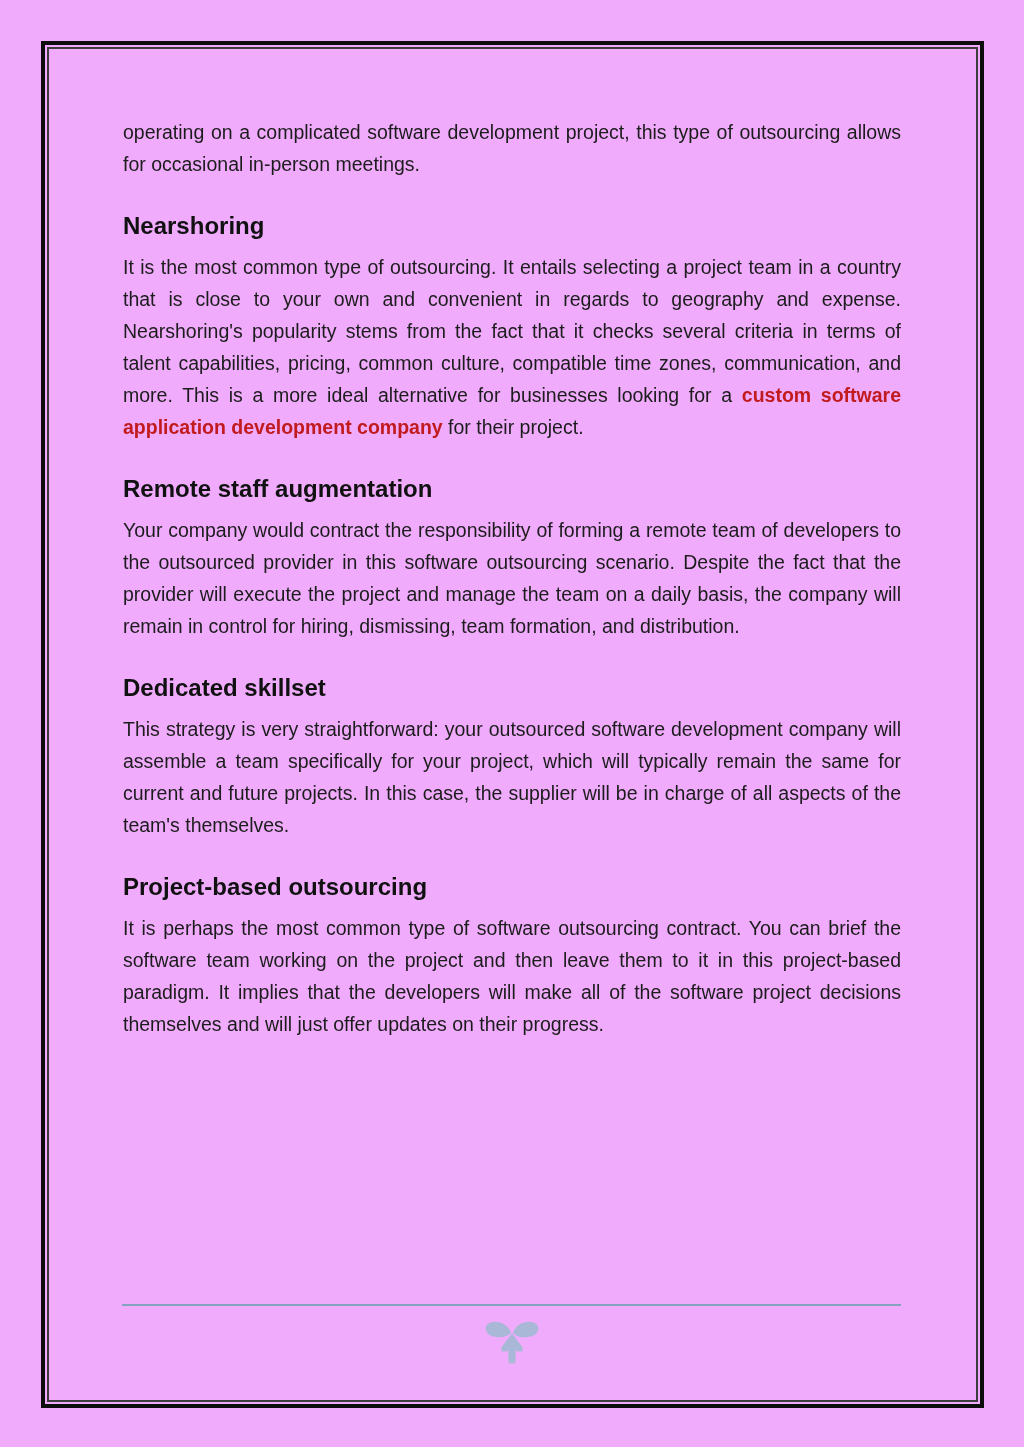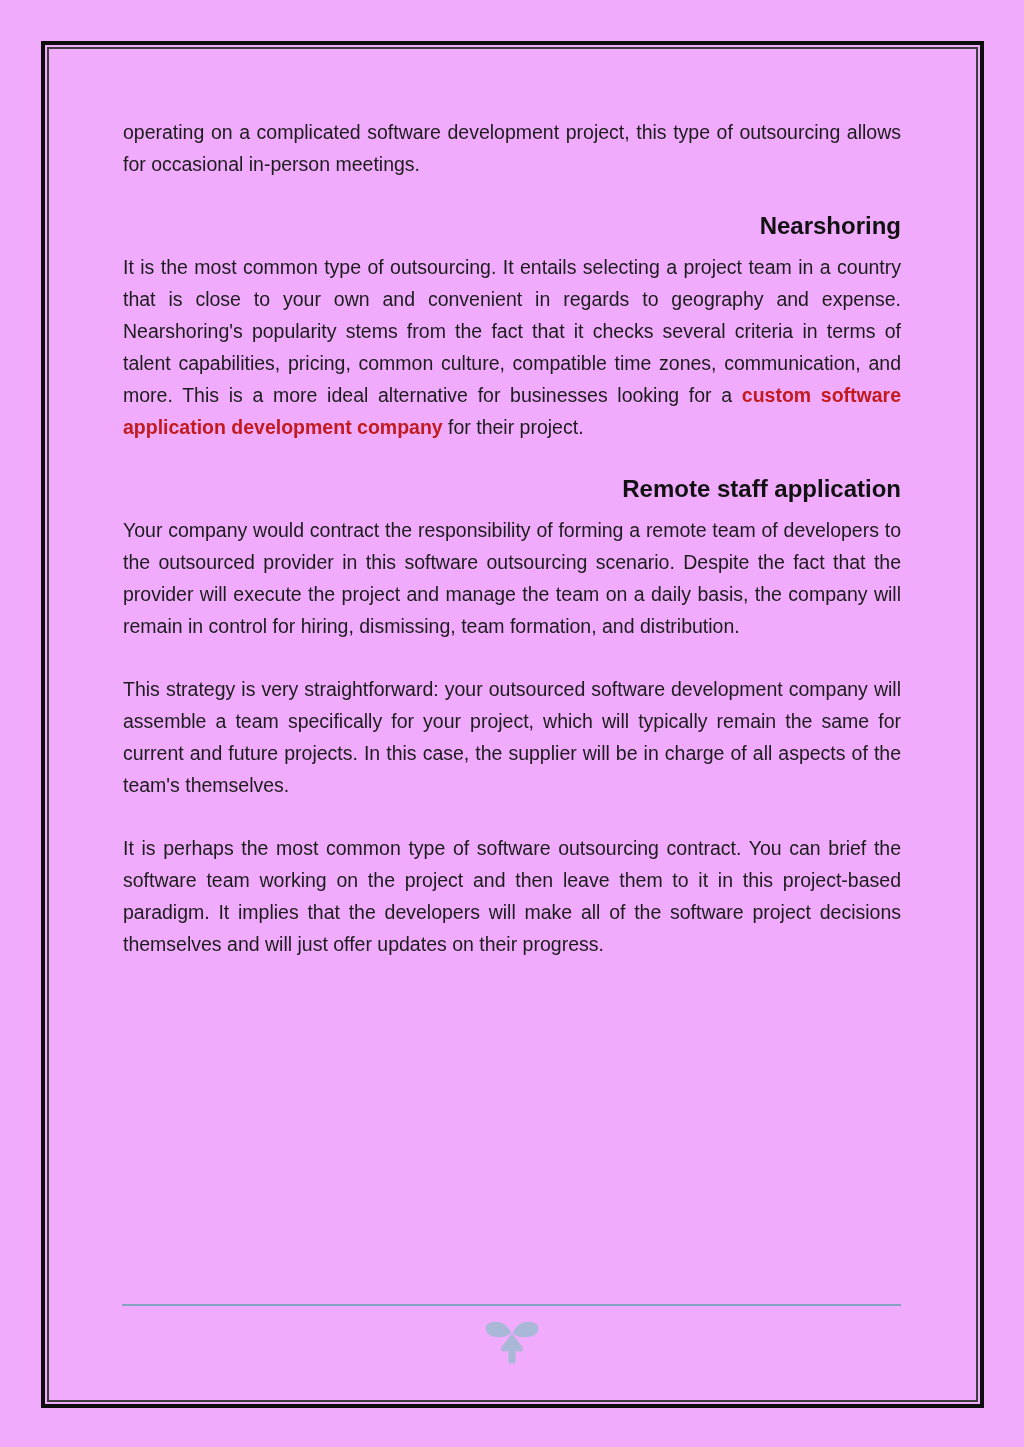--- a/index.html
+++ b/index.html
@@ -39,21 +39,21 @@
     line-height: 32px;
     text-align: justify;
     text-justify: inter-word;
   }
   .content h2 {
     margin: 31px 0 10px 0;
     font-size: 24px;
     line-height: 30px;
     font-weight: bold;
     color: #111111;
-    text-align: right;
+    text-align: left;
   }
   .content > :first-child {
     margin-top: 0;
   }
   .red-bold {
     color: var(--emphasis, #c11b1e);
     font-weight: bold;
   }
   .footer-divider {
     position: absolute;
@@ -84,23 +84,25 @@
 
   <div class="frame-outer">
     <div class="frame-inner"></div>
   </div>
 
   <div class="content">
 
   <p><span>operating on a complicated software development project, this type of outsourcing allows for occasional in-person meetings.</span></p>
       <h2><span>Nearshoring</span></h2>
       <p><span>It is the most common type of outsourcing. It entails selecting a project team in a country that is close to your own and convenient in regards to geography and expense. Nearshoring's popularity stems from the fact that it checks several criteria in terms of talent capabilities, pricing, common culture, compatible time zones, communication, and more. This is a more ideal alternative for businesses looking for a </span><span class="red-bold">custom software application development company</span><span> for their project.</span></p>
-      <h2><span>Remote staff application</span></h2>
+      <h2><span>Remote staff augmentation</span></h2>
       <p><span>Your company would contract the responsibility of forming a remote team of developers to the outsourced provider in this software outsourcing scenario. Despite the fact that the provider will execute the project and manage the team on a daily basis, the company will remain in control for hiring, dismissing, team formation, and distribution.</span></p>
+      <h2><span>Dedicated skillset</span></h2>
       <p><span>This strategy is very straightforward: your outsourced software development company will assemble a team specifically for your project, which will typically remain the same for current and future projects. In this case, the supplier will be in charge of all aspects of the team's themselves.</span></p>
+      <h2><span>Project-based outsourcing</span></h2>
       <p><span>It is perhaps the most common type of software outsourcing contract. You can brief the software team working on the project and then leave them to it in this project-based paradigm. It implies that the developers will make all of the software project decisions themselves and will just offer updates on their progress.</span></p>
     </div>
 
   <div class="footer-divider"></div>
 
   <div class="footer-logo">
     <svg viewBox="0 0 60 50" xmlns="http://www.w3.org/2000/svg" aria-hidden="true">
       <g>
         <path class="logo-shape" d="M29 15 C25 5 13 1 5 6 C1 9 2 16 8 18.5 C16 21.5 26 20 29 15 Z" fill="#a9b8d6"></path>
         <path class="logo-shape" d="M31 15 C35 5 47 1 55 6 C59 9 58 16 52 18.5 C44 21.5 34 20 31 15 Z" fill="#a9b8d6"></path>

